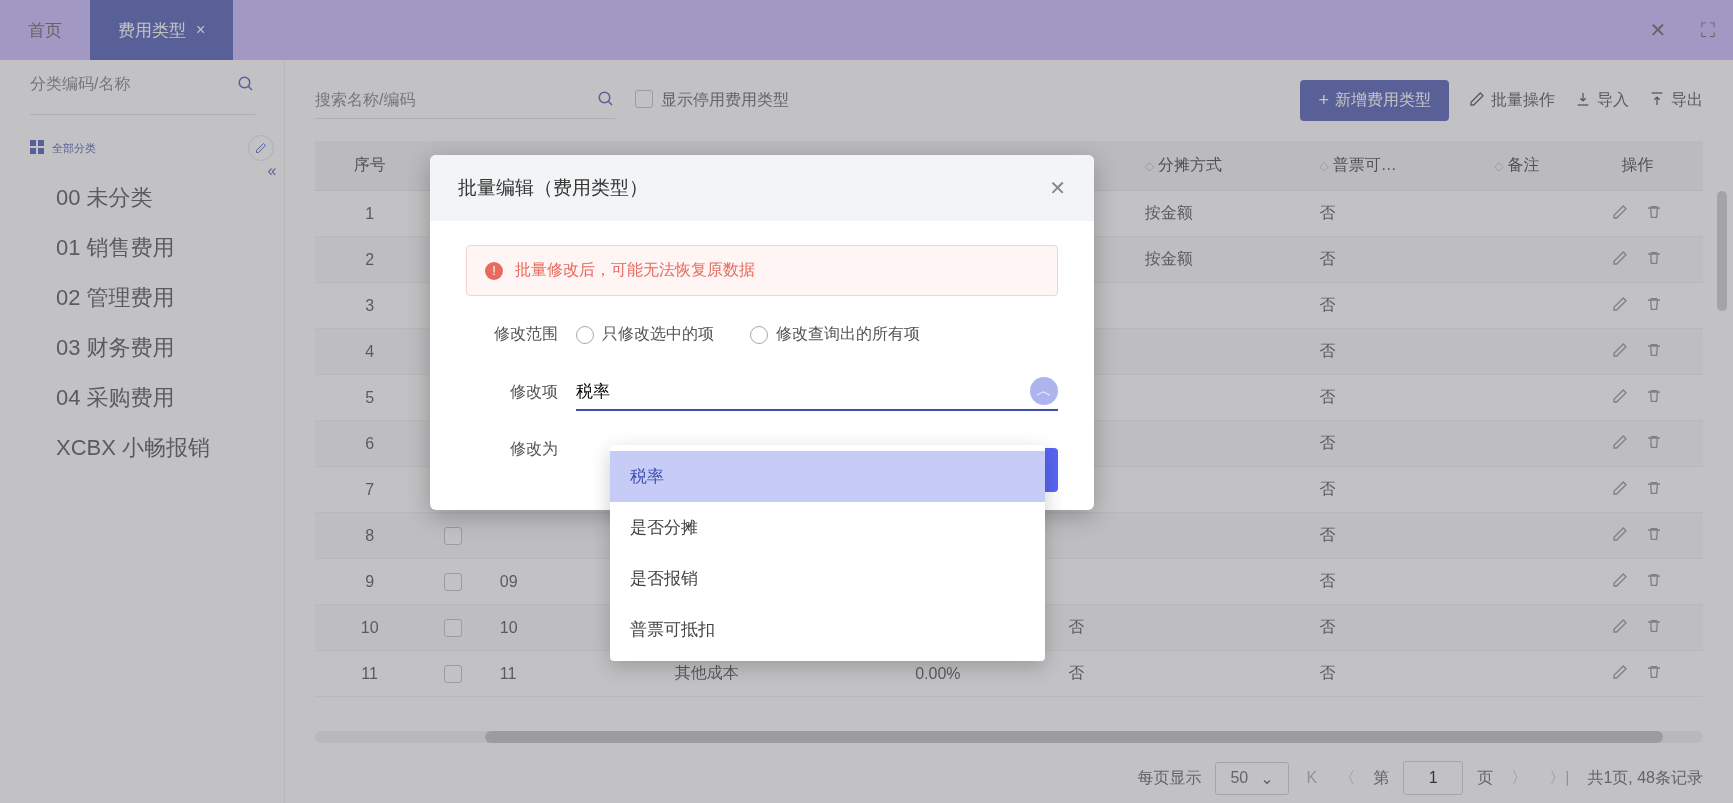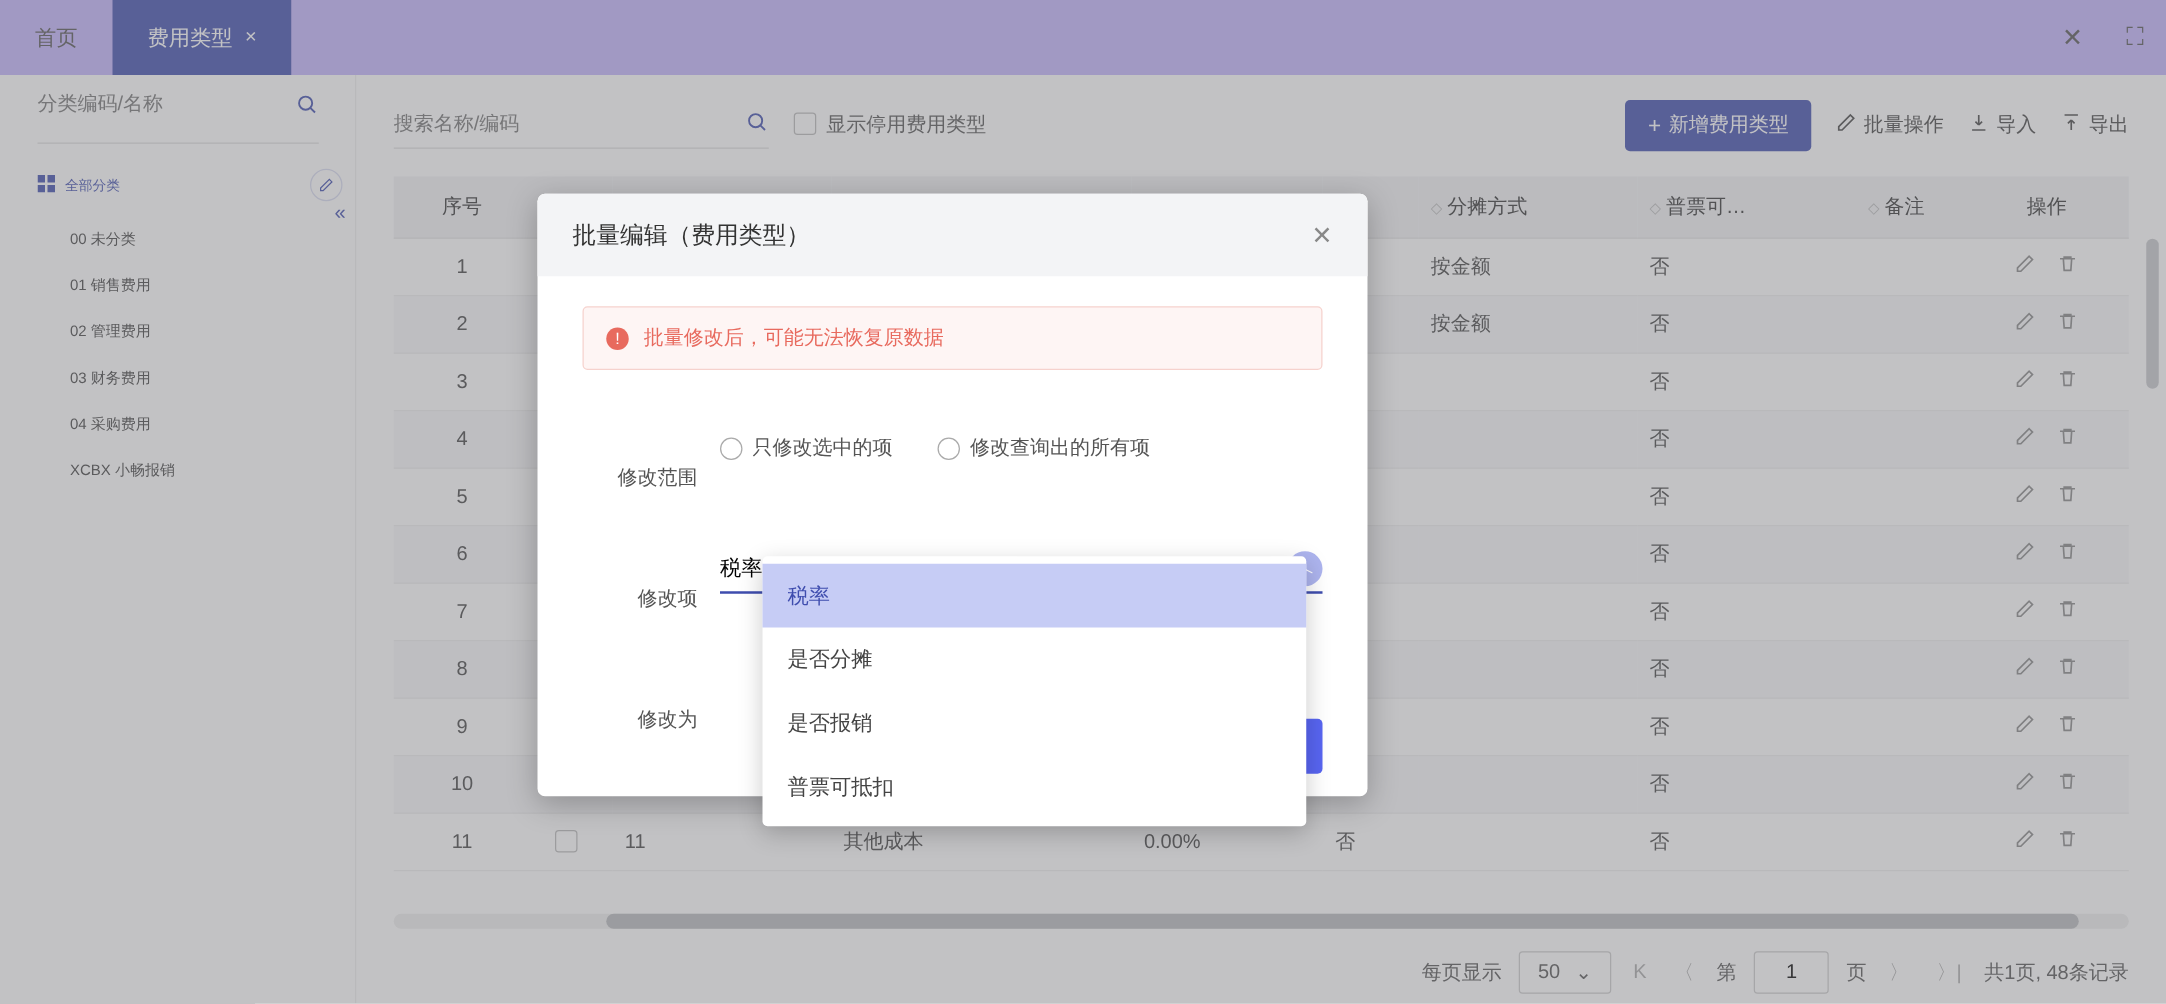--- a/index.html
+++ b/index.html
@@ -15,21 +15,21 @@
   .content{display:flex;height:calc(100% - 60px);position:relative;}
   
   .sidebar{width:285px;border-right:1px solid #eee;padding:15px 10px 0 30px;position:relative;}
   .side-search{display:flex;align-items:flex-start;border-bottom:1px solid #ddd;width:225px;height:40px;}
   .side-search input{border:none;outline:none;flex:1;font-size:16px;background:transparent;}
   .side-search-icon{color:#3f4dae;font-size:18px;}
   .side-header{display:flex;align-items:center;margin-top:20px;color:#3f4dae;font-size:11px;}
   .side-header .grid-icon{margin-right:8px;}
   .side-header .edit-icon{margin-left:auto;color:#3f4dae;border:1px solid #d8dbf0;border-radius:50%;width:26px;height:26px;display:flex;align-items:center;justify-content:center;font-size:14px;}
   .side-list{margin-top:12px;}
-  .side-item{padding:10px 0 10px 26px;color:#444;font-size:12px;}
+  .side-item{padding:10px 0 10px 26px;color:#444;font-size:22px;}
   .collapse-btn{position:absolute;top:95px;right:-1px;width:26px;height:32px;color:#3f4dae;display:flex;align-items:center;justify-content:center;font-size:16px;}
   
   .main{flex:1;display:flex;flex-direction:column;padding:0 0 0 0;position:relative;}
   .toolbar{display:flex;align-items:center;padding:20px 30px;gap:20px;}
   .tool-search{display:flex;align-items:center;border-bottom:1px solid #ddd;width:300px;height:36px;}
   .tool-search input{border:none;outline:none;flex:1;font-size:16px;background:transparent;}
   .checkbox{width:18px;height:18px;border:1px solid #bbb;border-radius:3px;display:inline-block;vertical-align:middle;margin-right:8px;background:#fff;}
   .chk-label{color:#555;font-size:16px;}
   .spacer{flex:1;}
   .btn-primary{background:#3f4dae;color:#fff;border:none;padding:10px 18px;border-radius:4px;font-size:16px;display:flex;align-items:center;}
@@ -55,21 +55,21 @@
   .pg-input{border:1px solid #ccc;width:60px;height:34px;text-align:center;border-radius:3px;font-size:16px;}
   
   .overlay{position:absolute;inset:0;background:rgba(120,120,125,0.45);}
   .modal{position:absolute;left:430px;top:155px;width:664px;background:#fff;border-radius:6px;box-shadow:0 6px 24px rgba(0,0,0,0.25);}
   .modal-head{padding:20px 28px;font-size:19px;color:#333;display:flex;align-items:center;background:#f3f4f6;border-radius:6px 6px 0 0;}
   .modal-close{margin-left:auto;color:#888;font-size:20px;}
   .modal-body{padding:24px 36px 50px 36px;}
   .alert{border:1px solid #f6d2cd;background:#fef5f4;color:#e86a5e;border-radius:4px;padding:14px 18px;display:flex;align-items:center;font-size:16px;}
   .alert .warn{width:18px;height:18px;border-radius:50%;background:#e86a5e;color:#fff;display:flex;align-items:center;justify-content:center;font-size:13px;margin-right:12px;}
   .frow{display:flex;align-items:center;margin-top:28px;font-size:16px;color:#555;}
-  .flabel{width:110px;text-align:right;padding-right:18px;margin-top:48px;}
+  .flabel{width:110px;text-align:right;padding-right:18px;}
   .radio{width:18px;height:18px;border:1px solid #aaa;border-radius:50%;margin-right:8px;display:inline-block;vertical-align:middle;}
   .radio-opt{display:flex;align-items:center;margin-right:36px;color:#555;}
   .sel-field{flex:1;border-bottom:2px solid #3f4dae;display:flex;align-items:center;height:38px;position:relative;}
   .sel-field input{border:none;outline:none;flex:1;font-size:17px;background:transparent;}
   .sel-toggle{width:28px;height:28px;border-radius:50%;background:#adb4ee;color:#fff;display:flex;align-items:center;justify-content:center;font-size:16px;}
   .confirm-btn{position:absolute;right:36px;bottom:18px;background:#5865f1;color:#fff;border:none;border-radius:4px;width:48px;height:44px;font-size:18px;text-align:center;}
   
   .dropdown{position:absolute;left:610px;top:445px;width:435px;background:#fff;border-radius:4px;box-shadow:0 6px 20px rgba(0,0,0,0.2);padding:6px 0;z-index:20;}
   .dd-item{padding:14px 20px;font-size:17px;color:#444;}
   .dd-item.sel{background:#c6ccf5;color:#3f4dae;}

